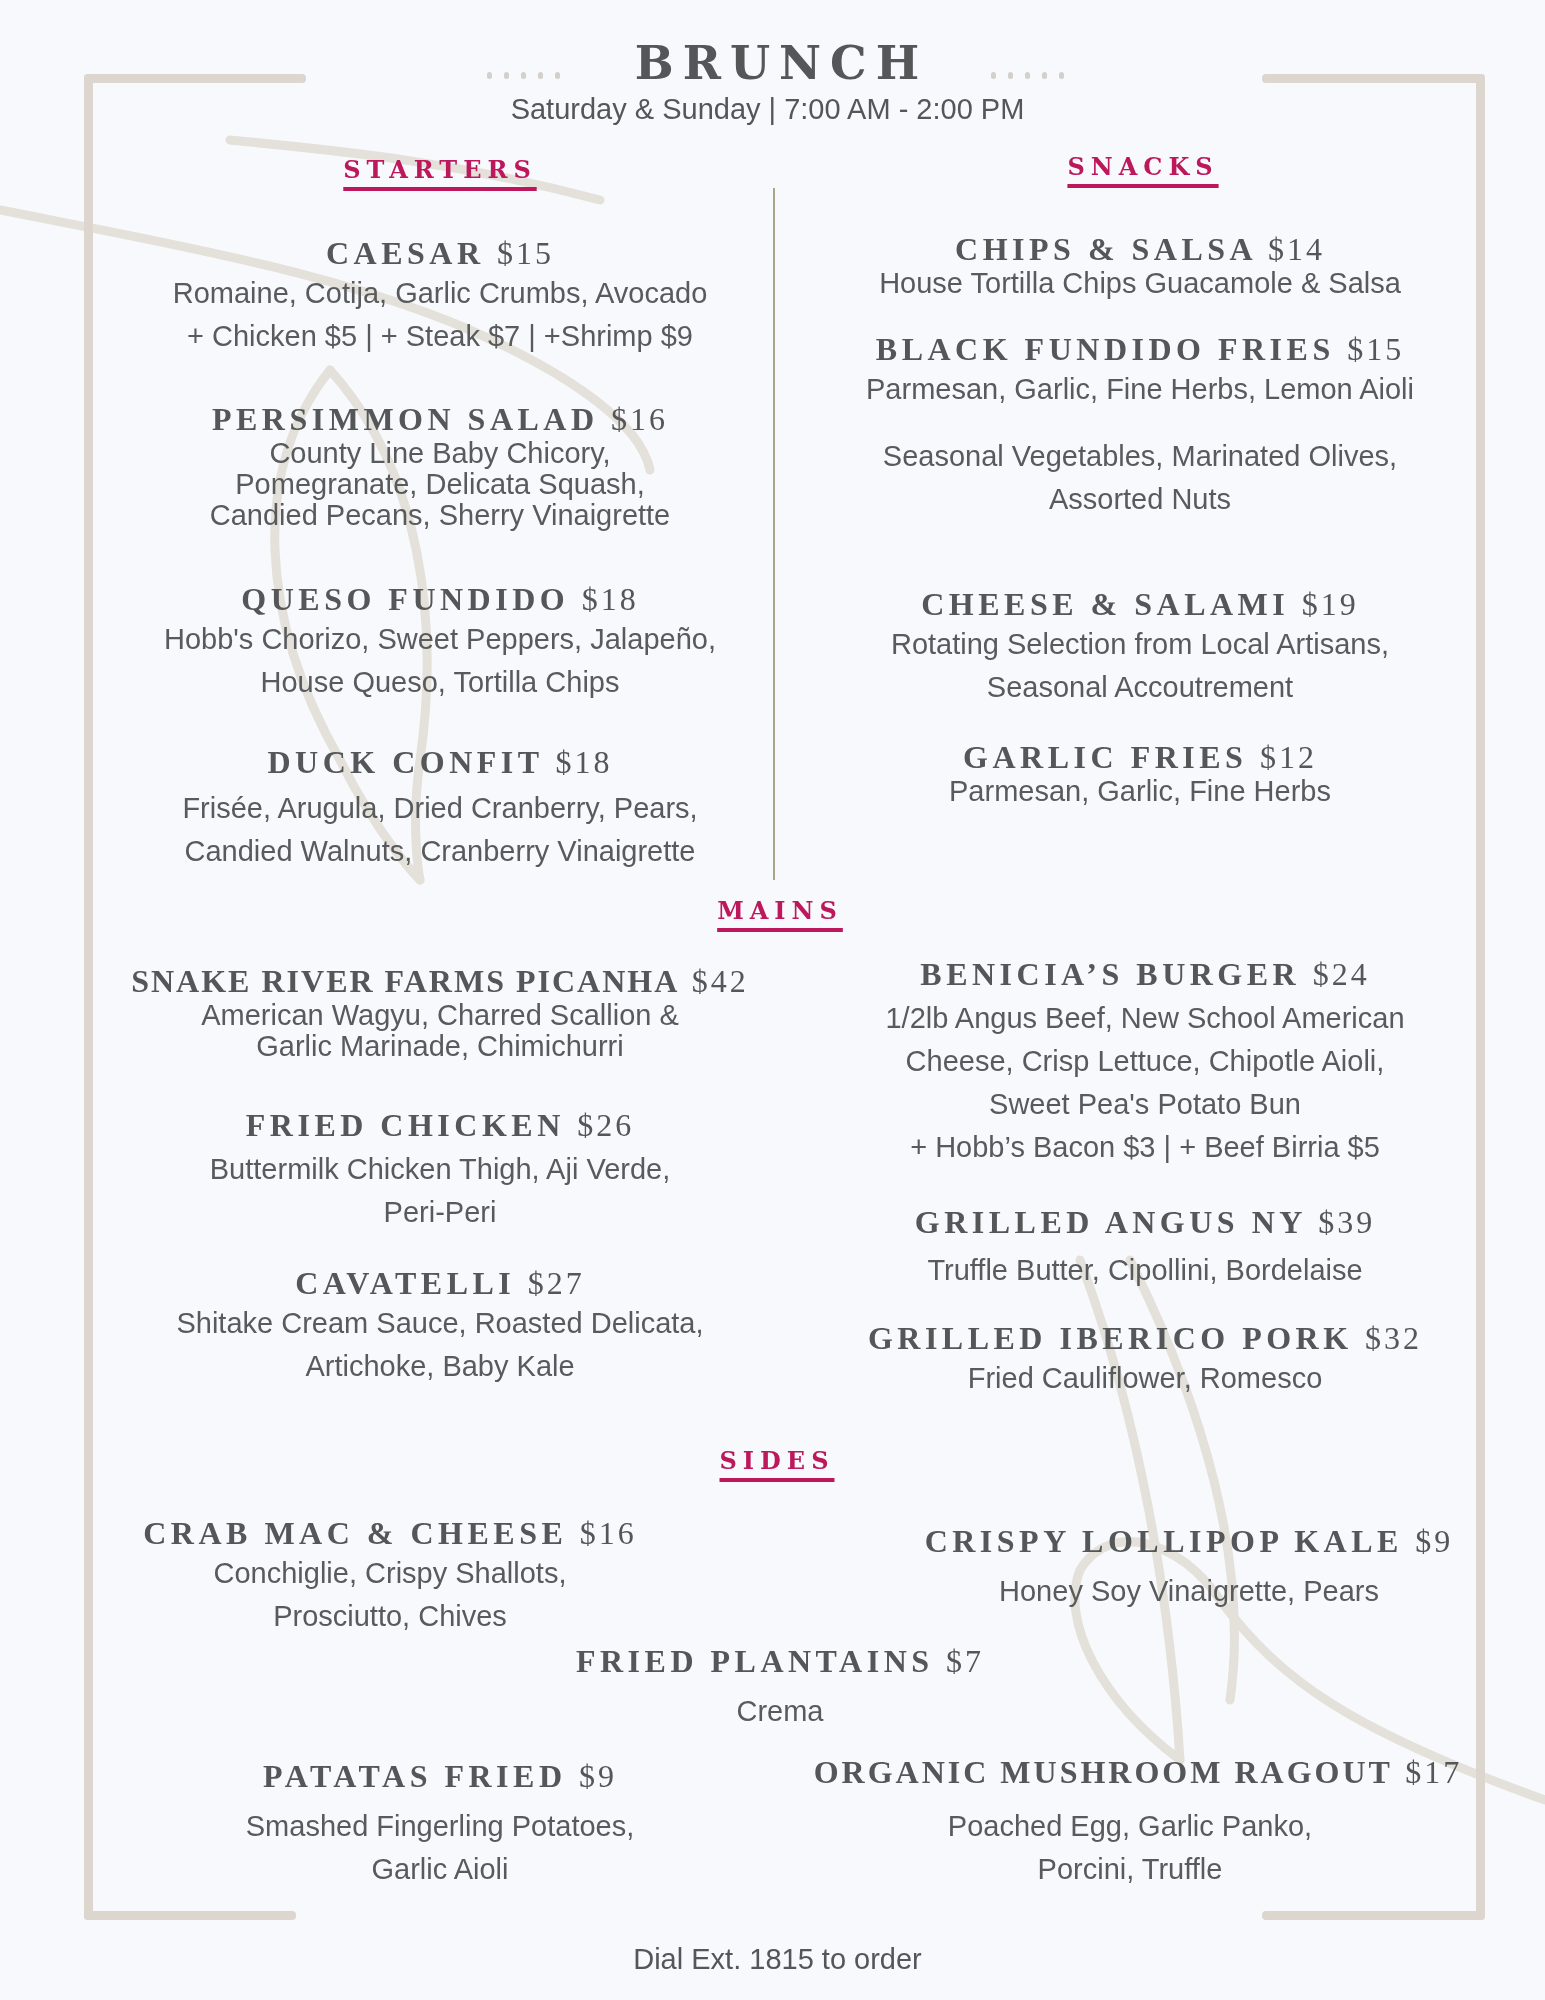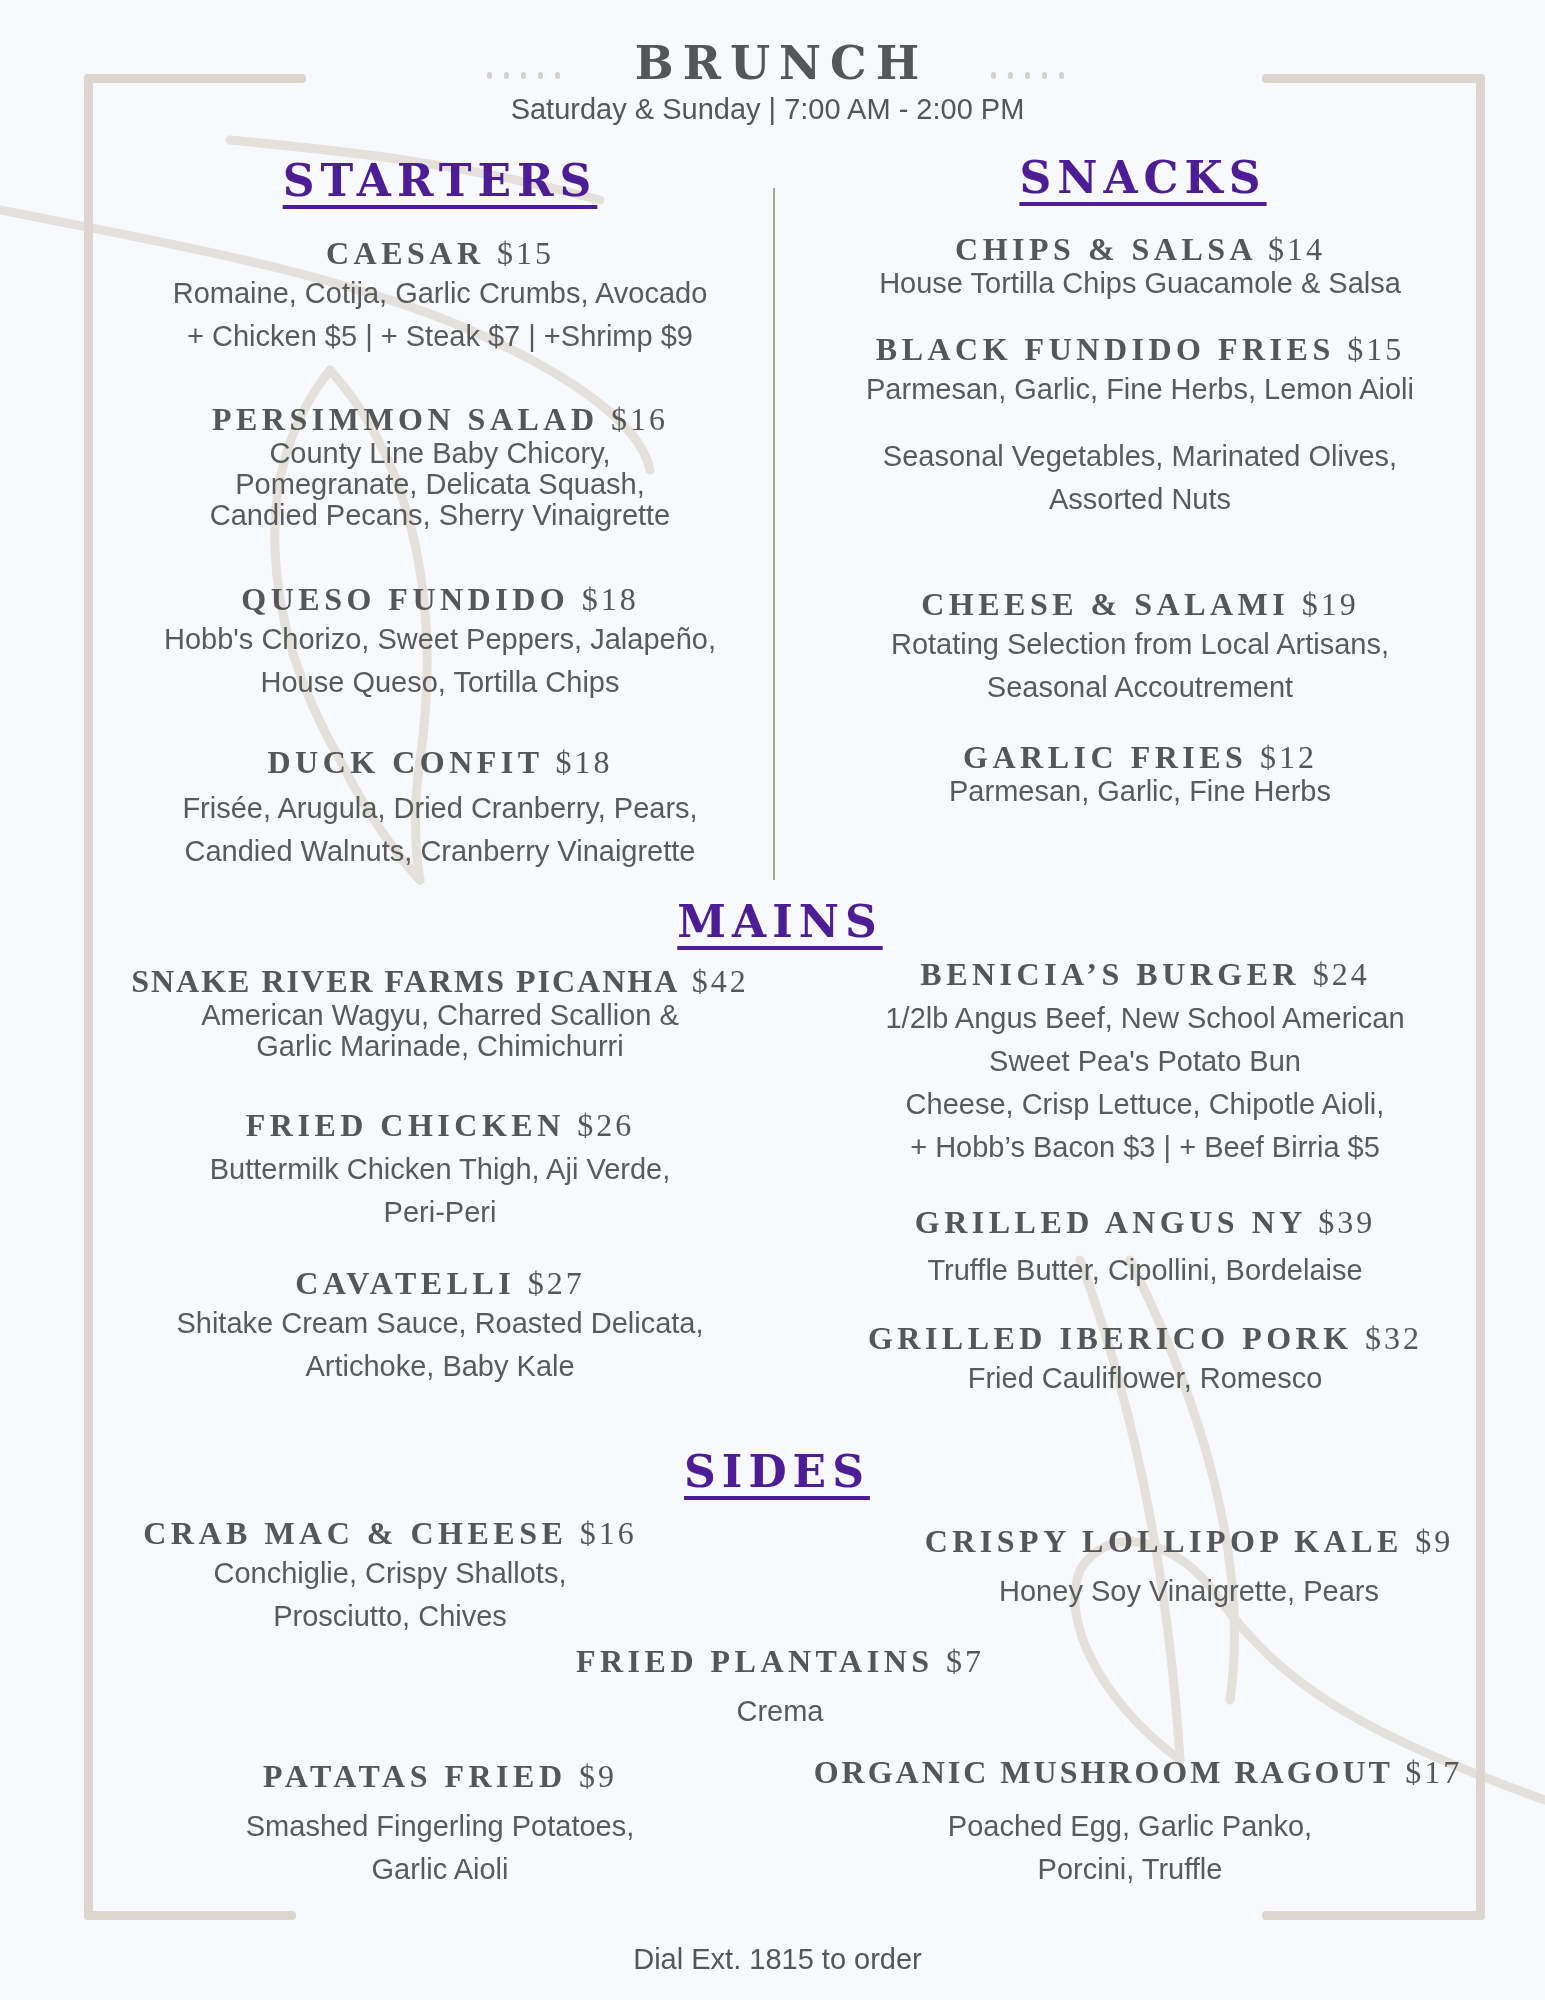--- a/index.html
+++ b/index.html
@@ -14,21 +14,21 @@
   .center { text-align:center; }
   .title {
     font-family:"DejaVu Serif", "Liberation Serif", serif; font-weight:bold;
     font-size:46px; letter-spacing:9px; color:#555657;
   }
   .dots { position:absolute; display:flex; gap:12px; }
   .dots span { width:5px; height:7px; border-radius:3px; background:#d4d0cb; display:block; }
   .hours { font-size:29px; color:#555657; font-family:"Liberation Sans", sans-serif; }
   .section-title {
     font-family:"DejaVu Serif", "Liberation Serif", serif; font-weight:bold;
-    font-size:44px; letter-spacing:6px; color:#4c1d95;
+    font-size:24px; letter-spacing:6px; color:#be185d;
     text-decoration:underline; text-decoration-thickness:4px; text-underline-offset:9px;
     white-space:nowrap;
   }
   .item-name {
     font-family:"Liberation Serif", "DejaVu Serif", serif; font-weight:bold;
     font-size:32px; letter-spacing:4.5px; color:#555657; white-space:nowrap; line-height:38px;
   }
   .item-name .price { font-weight:normal; letter-spacing:3px; }
   .desc { font-size:29px; color:#585a5c; line-height:43px; white-space:nowrap; }
   .desc.tight { line-height:31px; }
@@ -147,22 +147,22 @@
 
 <div class="abs center" style="left:100px; width:680px; top:1264px;">
   <div class="item-name"><span>CAVATELLI</span> <span class="price">$27</span></div>
   <div class="desc">Shitake Cream Sauce, Roasted Delicata,</div>
   <div class="desc">Artichoke, Baby Kale</div>
 </div>
 
 <div class="abs center" style="left:830px; width:630px; top:955px;">
   <div class="item-name" style="margin-bottom:4px;"><span>BENICIA’S BURGER</span> <span class="price">$24</span></div>
   <div class="desc">1/2lb Angus Beef, New School American</div>
+  <div class="desc">Cheese, Crisp Lettuce, Chipotle Aioli,</div>
   <div class="desc">Sweet Pea's Potato Bun</div>
-  <div class="desc">Cheese, Crisp Lettuce, Chipotle Aioli,</div>
   <div class="desc">+ Hobb’s Bacon $3 | + Beef Birria $5</div>
 </div>
 
 <div class="abs center" style="left:830px; width:630px; top:1203px;">
   <div class="item-name" style="margin-bottom:8px;"><span>GRILLED ANGUS NY</span> <span class="price">$39</span></div>
   <div class="desc">Truffle Butter, Cipollini, Bordelaise</div>
 </div>
 
 <div class="abs center" style="left:830px; width:630px; top:1319px;">
   <div class="item-name"><span>GRILLED IBERICO PORK</span> <span class="price">$32</span></div>

